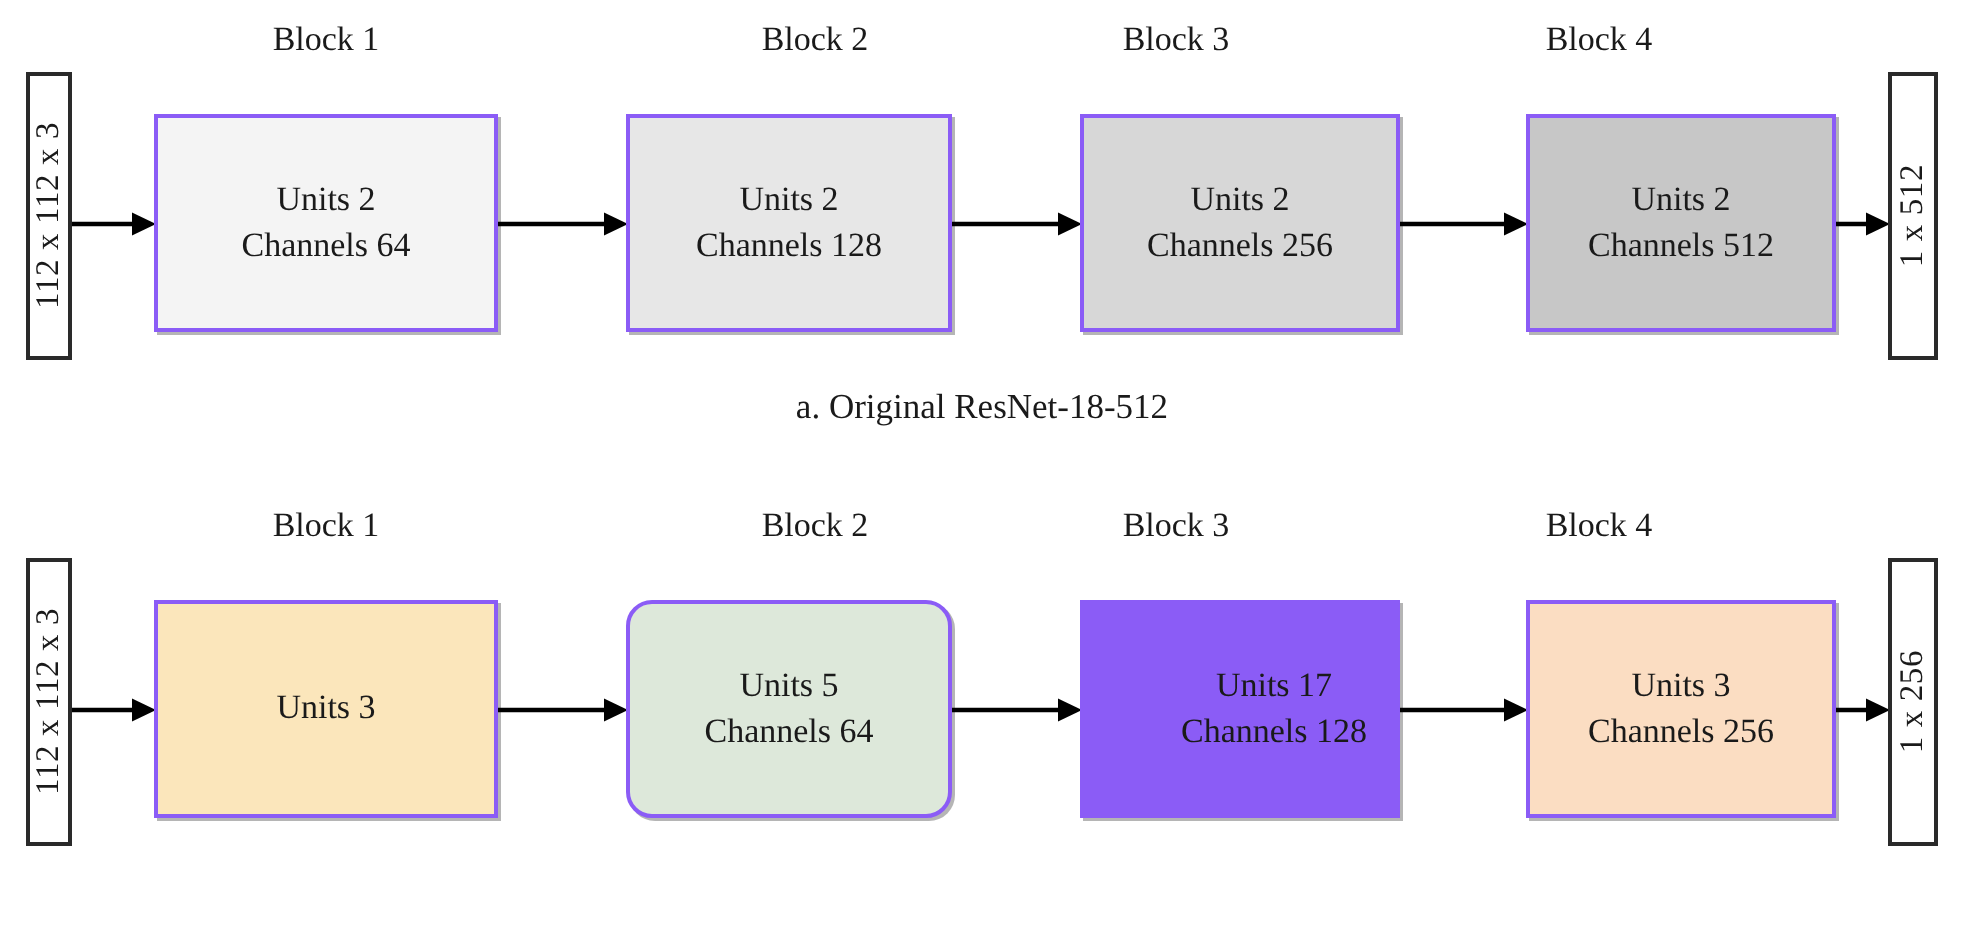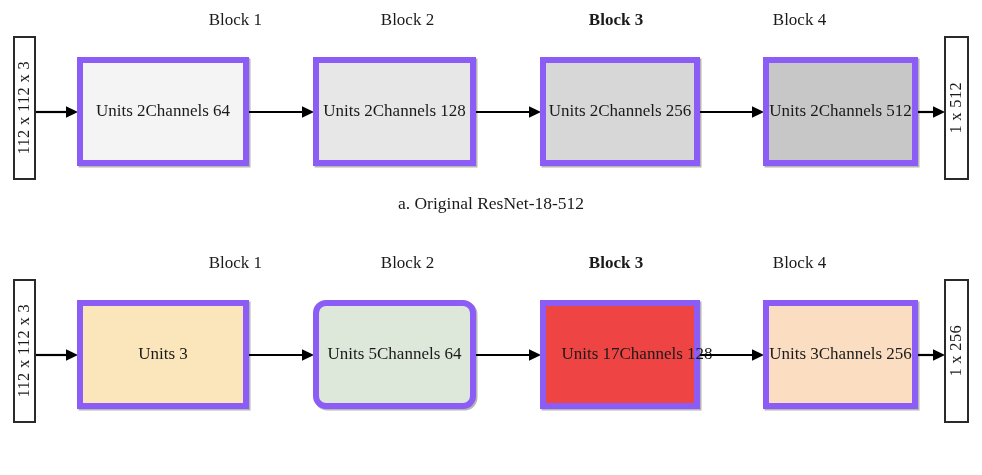--- a/index.html
+++ b/index.html
@@ -52,24 +52,24 @@
     white-space: nowrap;
     line-height: 1;
   }
   .io-in  { left: 13px;  top: 36px; width: 23px; height: 144px; }
   .io-out { left: 944px; top: 36px; width: 25px; height: 144px; }
 
   
   .block {
     position: absolute;
     box-sizing: border-box;
-    border: 6px solid #8b5cf6;
+    border: 2px solid #8b5cf6;
     box-shadow: 1.5px 1.5px 0 rgba(120,120,120,0.55);
     display: flex;
-    flex-direction: row;
+    flex-direction: column;
     align-items: center;
     justify-content: center;
     top: 57px;
     height: 109px;
   }
   .block .line {
     font-size: 17px;
     line-height: 1.34;
     white-space: nowrap;
     text-align: center;
@@ -81,23 +81,23 @@
   .blk-4 { left: 763px; width: 155px; }
 
   
   .blk-label {
     position: absolute;
     top: 10px;
     font-size: 17px;
     text-align: center;
     white-space: nowrap;
   }
-  .lbl-1 { left: 90px;  width: 172px; text-align: right; }
+  .lbl-1 { left: 77px;  width: 172px; }
   .lbl-2 { left: 326px; width: 163px; }
-  .lbl-3 { left: 536px; width: 160px; font-weight: bold; }
+  .lbl-3 { left: 508px; width: 160px; }
   .lbl-4 { left: 722px; width: 155px; }
 
   
   .arrow {
     position: absolute;
     top: 104px;
     height: 16px;
   }
   .arrow svg { display: block; }
   .arr-0 { left: 36px;  width: 42px; }
@@ -228,21 +228,21 @@
       <div class="line">Channels  64</div>
     </div>
 
     <div class="arrow arr-2">
       <svg width="65" height="16" viewBox="0 0 65 16" aria-hidden="true">
         <line x1="0" y1="8" x2="55" y2="8" stroke="#000000" stroke-width="2.2"></line>
         <polygon points="53,2.2 65,8 53,13.8" fill="#000000"></polygon>
       </svg>
     </div>
 
-    <div class="block blk-3" style="background: #ef4444; padding-left: 34px;">
+    <div class="block blk-3" style="background: #8b5cf6; padding-left: 34px;">
       <div class="line">Units 17</div>
       <div class="line">Channels  128</div>
     </div>
 
     <div class="arrow arr-3">
       <svg width="64" height="16" viewBox="0 0 64 16" aria-hidden="true">
         <line x1="0" y1="8" x2="54" y2="8" stroke="#000000" stroke-width="2.2"></line>
         <polygon points="52,2.2 64,8 52,13.8" fill="#000000"></polygon>
       </svg>
     </div>

